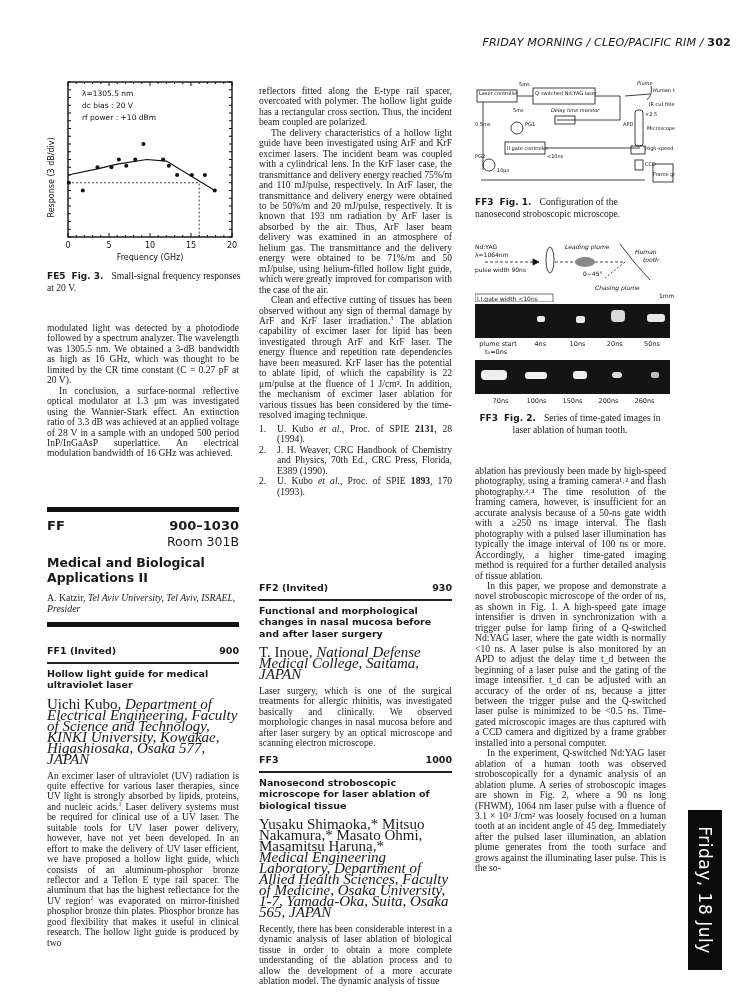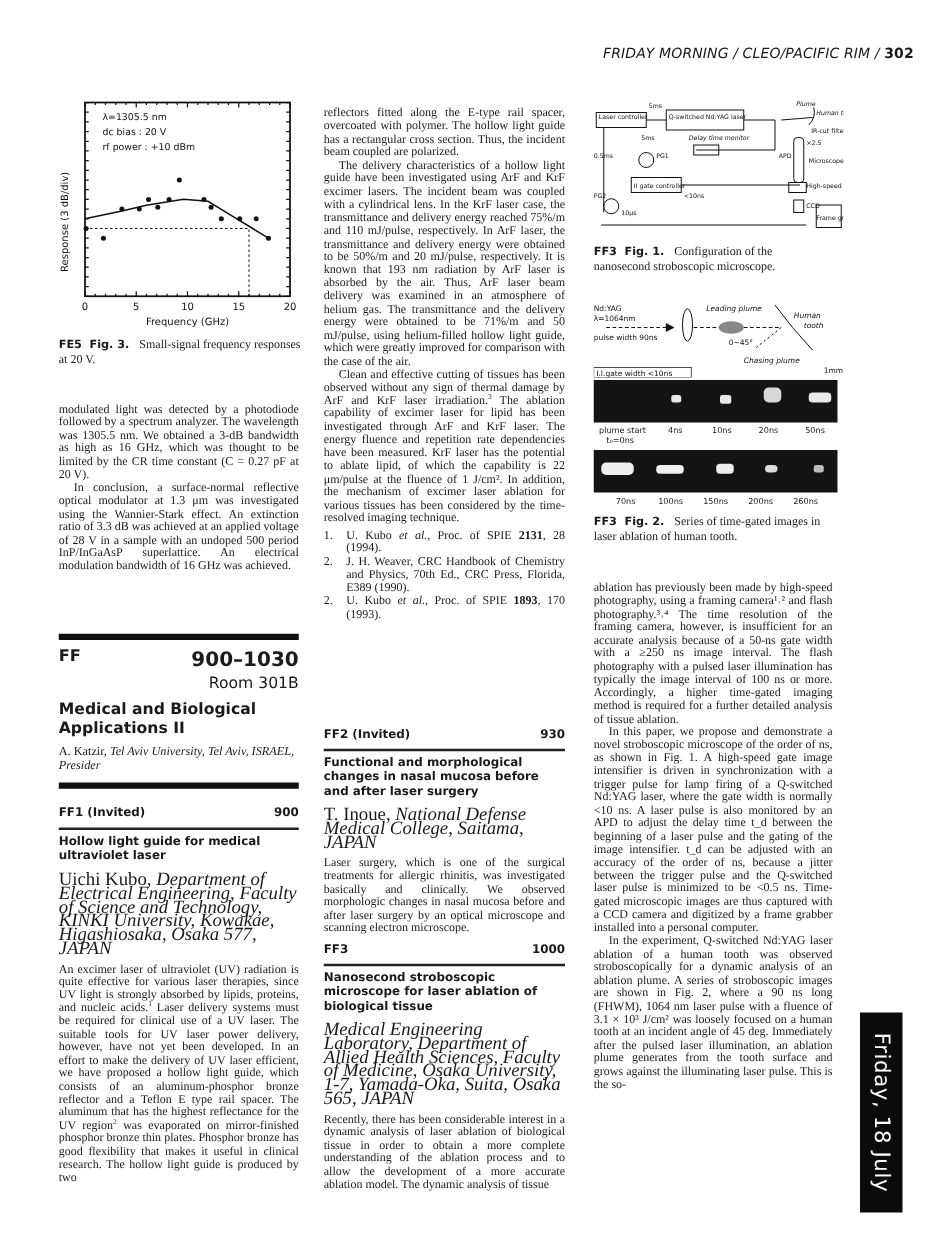--- a/index.html
+++ b/index.html
@@ -11,21 +11,21 @@
   .hdr b { font-style:normal; font-weight:bold; }
   .body-text { font-size:9.6px; line-height:10.45px; text-align:justify; hyphens:auto; }
   .body-text p { margin:0; text-indent:0; }
   .body-text p.ind { text-indent:12px; }
   .sans { font-family:"DejaVu Sans", sans-serif; }
   .cap { font-size:9.6px; line-height:11px; }
   .cap .lbl { font-family:"DejaVu Sans", sans-serif; font-weight:bold; font-size:9px; }
   .cap .fig { font-family:"DejaVu Sans", sans-serif; font-weight:bold; font-size:9px; margin-left:6px; margin-right:8px; }
   .rule-thick { height:5px; background:#111; }
   .sess-code { font-family:"DejaVu Sans", sans-serif; font-weight:bold; font-size:13px; }
-  .sess-time { font-family:"DejaVu Sans", sans-serif; font-weight:bold; font-size:16px; }
+  .sess-time { font-family:"DejaVu Sans", sans-serif; font-weight:bold; font-size:13px; }
   .sess-room { font-family:"DejaVu Sans", sans-serif; font-size:12.5px; }
   .sess-title { font-family:"DejaVu Sans", sans-serif; font-weight:bold; font-size:12.5px; line-height:15px; }
   .presider { font-size:9.8px; line-height:11px; }
   .paper-head { display:flex; justify-content:space-between; font-family:"DejaVu Sans", sans-serif; font-weight:bold; font-size:9.5px; }
   .paper-rule { height:1.5px; background:#222; margin-top:6px; }
   .paper-title { font-family:"DejaVu Sans", sans-serif; font-weight:bold; font-size:9.5px; line-height:11.5px; margin-top:4px; }
   .authors { font-size:15px; line-height:11px; margin-top:8px; }
   i { font-style:italic; }
   .refs { font-size:9.6px; line-height:10.5px; }
   .refs .ref { display:flex; }
@@ -242,20 +242,21 @@
 </div>
 
 <div class="abs" style="left:259px; top:754px; width:193px;">
   <div class="paper-head">
     <span>FF3</span>
     <span>1000</span>
   </div>
   <div class="paper-rule"></div>
   <div class="paper-title">Nanosecond stroboscopic microscope for laser ablation of biological tissue</div>
   <div class="authors">
+    <div>Yusaku Shimaoka,* Mitsuo Nakamura,* Masato Ohmi, Masamitsu Haruna,*</div>
     <i>Medical Engineering Laboratory, Department of Allied Health Sciences, Faculty of Medicine, Osaka University, 1-7, Yamada-Oka, Suita, Osaka 565, JAPAN</i>
   </div>
   <div class="body-text" style="margin-top:6px;">
     <p>Recently, there has been considerable interest in a dynamic analysis of laser ablation of biological tissue in order to obtain a more complete understanding of the ablation process and to allow the development of a more accurate ablation model. The dynamic analysis of tissue</p>
   </div>
 </div>
 
 <div class="abs diag" style="left:475px; top:80px; width:200px; height:108px;">
   <svg width="200" height="108" viewBox="0 0 200 108">
     <g fill="none" stroke="#111" stroke-width="0.8">
@@ -356,21 +357,21 @@
   <div style="position:absolute;left:137px;top:12px;width:10px;height:6px;background:#dcdcdc;border-radius:3px;"></div>
   <div style="position:absolute;left:176px;top:12px;width:8px;height:6px;background:#bdbdbd;border-radius:2px;"></div>
 </div>
 <div class="abs sans" style="left:475px; top:397px; width:195px; font-size:6.5px; display:flex; justify-content:center;">
   <span style="width:36px;text-align:center;">70ns</span>
   <span style="width:36px;text-align:center;">100ns</span>
   <span style="width:36px;text-align:center;">150ns</span>
   <span style="width:36px;text-align:center;">200ns</span>
   <span style="width:36px;text-align:center;">260ns</span>
 </div>
-<div class="abs cap" style="left:475px; top:412px; width:190px;">
+<div class="abs cap" style="left:475px; top:412px; width:190px;text-align:center;">
   <span class="lbl">FF3</span><span class="fig">Fig. 2.</span><span>Series of time-gated images in laser ablation of human tooth.</span>
 </div>
 
 <div class="abs body-text" style="left:475px; top:466px; width:191px;">
   <p>ablation has previously been made by high-speed photography, using a framing camera¹˒² and flash photography.³˒⁴ The time resolution of the framing camera, however, is insufficient for an accurate analysis because of a 50-ns gate width with a ≥250 ns image interval. The flash photography with a pulsed laser illumination has typically the image interval of 100 ns or more. Accordingly, a higher time-gated imaging method is required for a further detailed analysis of tissue ablation.</p>
   <p class="ind">In this paper, we propose and demonstrate a novel stroboscopic microscope of the order of ns, as shown in Fig. 1. A high-speed gate image intensifier is driven in synchronization with a trigger pulse for lamp firing of a Q-switched Nd:YAG laser, where the gate width is normally &lt;10 ns. A laser pulse is also monitored by an APD to adjust the delay time t_d between the beginning of a laser pulse and the gating of the image intensifier. t_d can be adjusted with an accuracy of the order of ns, because a jitter between the trigger pulse and the Q-switched laser pulse is minimized to be &lt;0.5 ns. Time-gated microscopic images are thus captured with a CCD camera and digitized by a frame grabber installed into a personal computer.</p>
   <p class="ind">In the experiment, Q-switched Nd:YAG laser ablation of a human tooth was observed stroboscopically for a dynamic analysis of an ablation plume. A series of stroboscopic images are shown in Fig. 2, where a 90 ns long (FHWM), 1064 nm laser pulse with a fluence of 3.1 × 10³ J/cm² was loosely focused on a human tooth at an incident angle of 45 deg. Immediately after the pulsed laser illumination, an ablation plume generates from the tooth surface and grows against the illuminating laser pulse. This is the so-</p>
 </div>
 
 <div class="abs tab">

